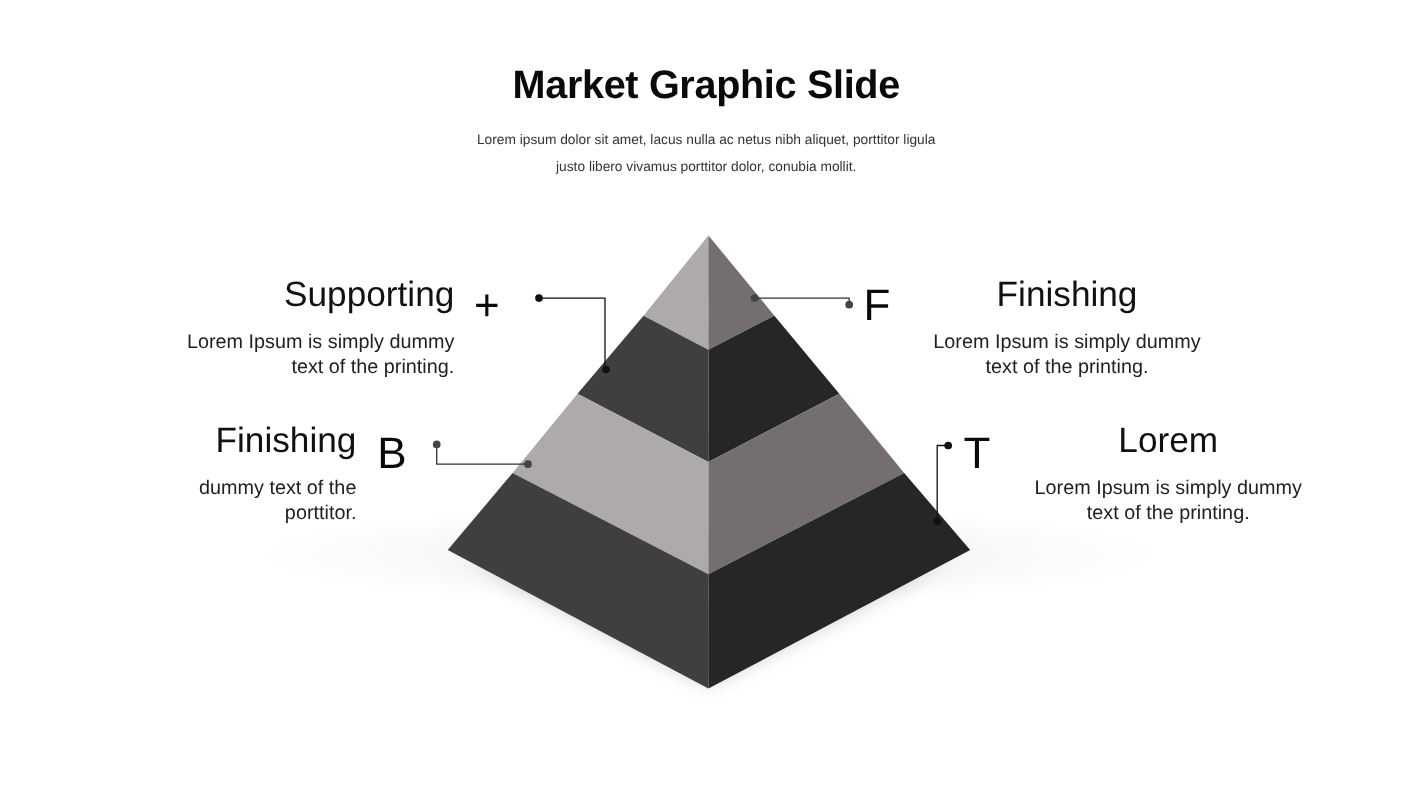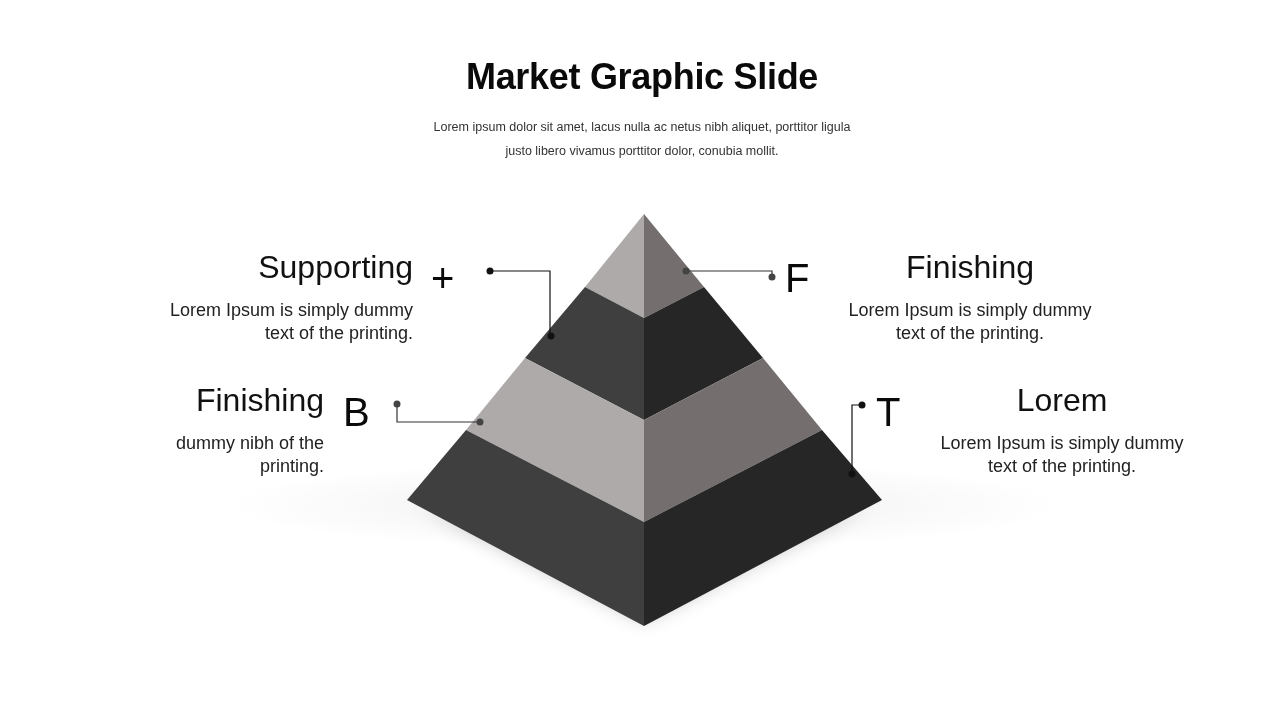--- a/index.html
+++ b/index.html
@@ -107,22 +107,22 @@
   <div class="heading">Supporting</div>
   <div class="body">
     <div>Lorem Ipsum is simply dummy</div>
     <div>text of the printing.</div>
   </div>
 </div>
 
 <div class="label right-align" style="right:956px; top:385px; width:220px;">
   <div class="heading">Finishing</div>
   <div class="body">
-    <div>dummy nibh of the</div>
-    <div>printing.</div>
+    <div>dummy text of the</div>
+    <div>porttitor.</div>
   </div>
 </div>
 
 <div class="label left-align" style="left:840px; top:252px; width:260px;">
   <div class="heading">Finishing</div>
   <div class="body">
     <div>Lorem Ipsum is simply dummy</div>
     <div>text of the printing.</div>
   </div>
 </div>

